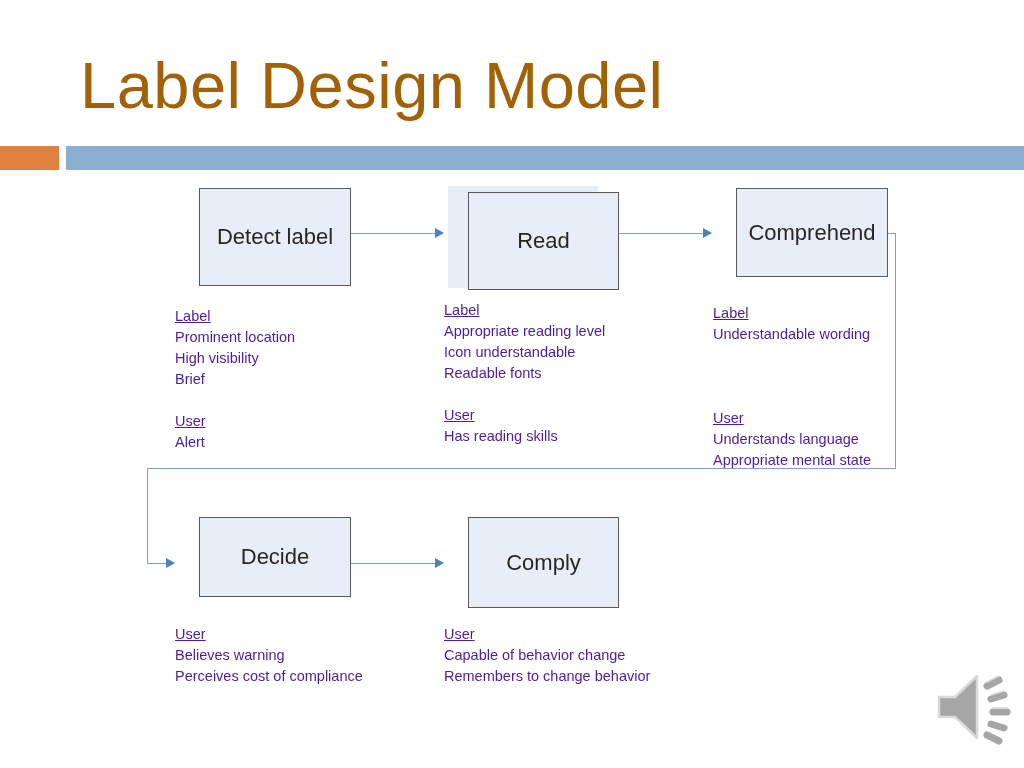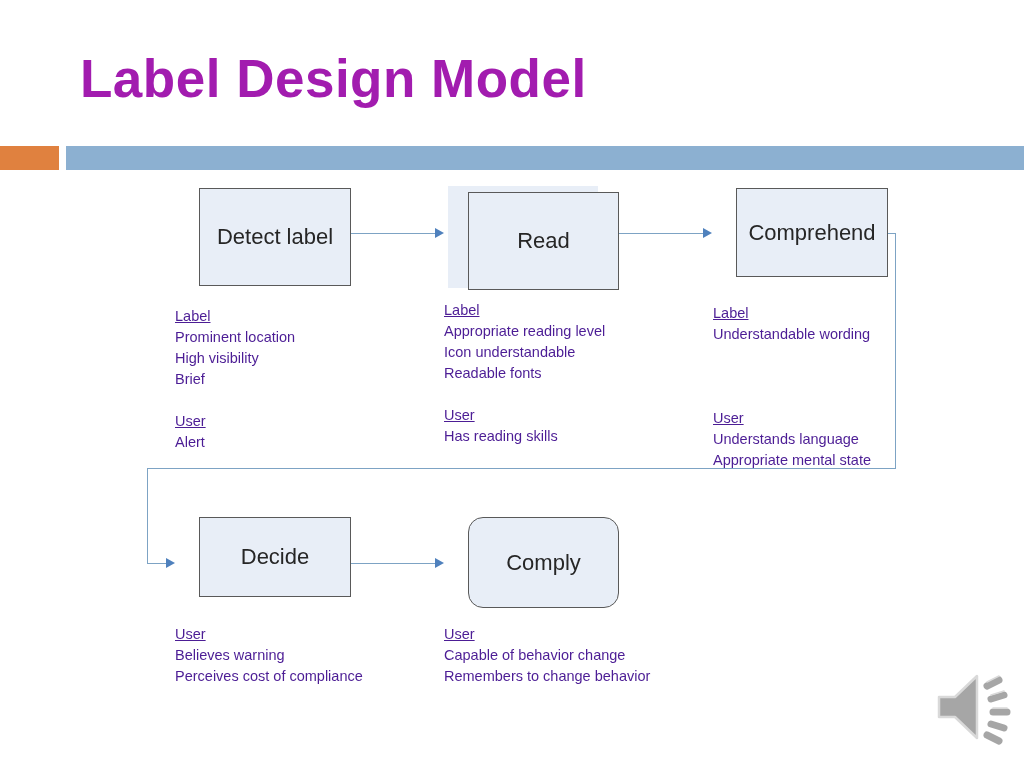--- a/index.html
+++ b/index.html
@@ -18,24 +18,24 @@
     width: 1024px;
     height: 768px;
     background: #ffffff;
   }
 
   
   #slide-title {
     position: absolute;
     left: 80px;
     top: 48px;
-    font-size: 53px;
-    font-weight: 700;
+    font-size: 65px;
+    font-weight: 400;
     letter-spacing: 0.5px;
-    color: #a21caf;
+    color: #a16207;
     white-space: nowrap;
   }
 
   
   .bar-orange {
     position: absolute;
     left: 0px;
     top: 146px;
     width: 59px;
     height: 24px;
@@ -68,21 +68,21 @@
   .node-ghost {
     position: absolute;
     background: #e8eef7;
   }
 
   #node-detect  { left: 175px; top: 188px; width: 152px; height: 98px; }
   #ghost-read   { left: 448px; top: 186px; width: 150px; height: 102px; }
   #node-read    { left: 444px; top: 192px; width: 151px; height: 98px; }
   #node-comprehend { left: 712px; top: 188px; width: 152px; height: 89px; }
   #node-decide  { left: 175px; top: 517px; width: 152px; height: 80px; }
-  #node-comply  { left: 444px; top: 517px; width: 151px; height: 91px; border-radius: 15px; }
+  #node-comply  { left: 444px; top: 517px; width: 151px; height: 91px; }
 
   
   .conn-line-h {
     position: absolute;
     height: 1px;
     background: #7da3c4;
   }
   .conn-line-v {
     position: absolute;
     width: 1px;

